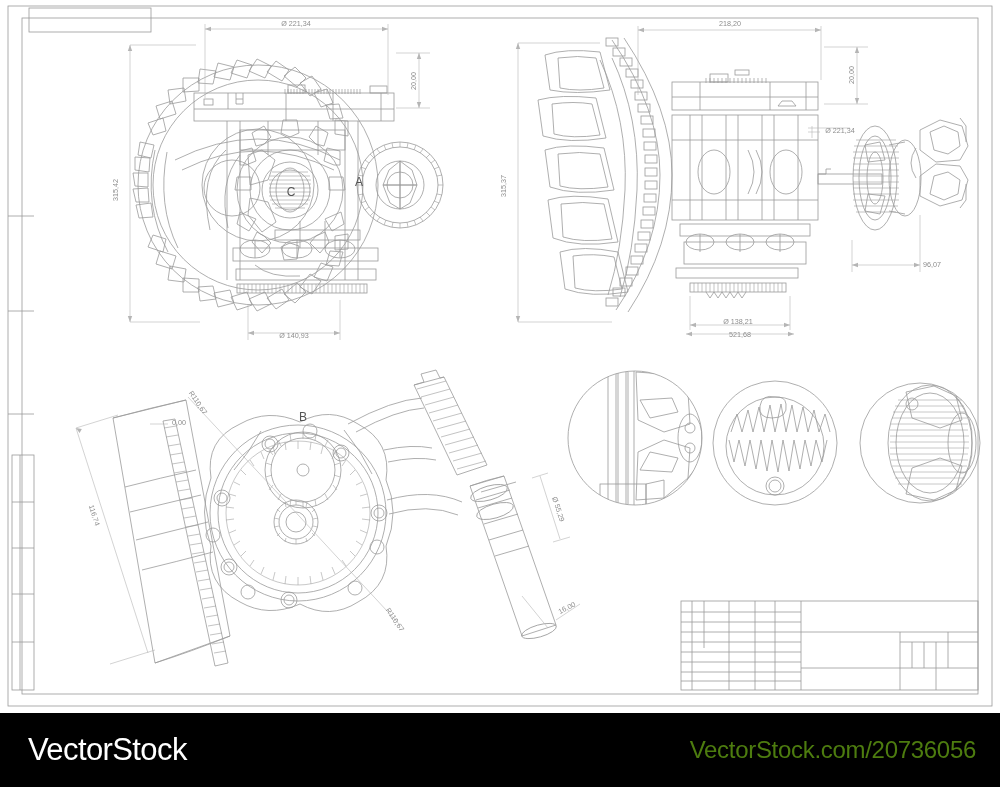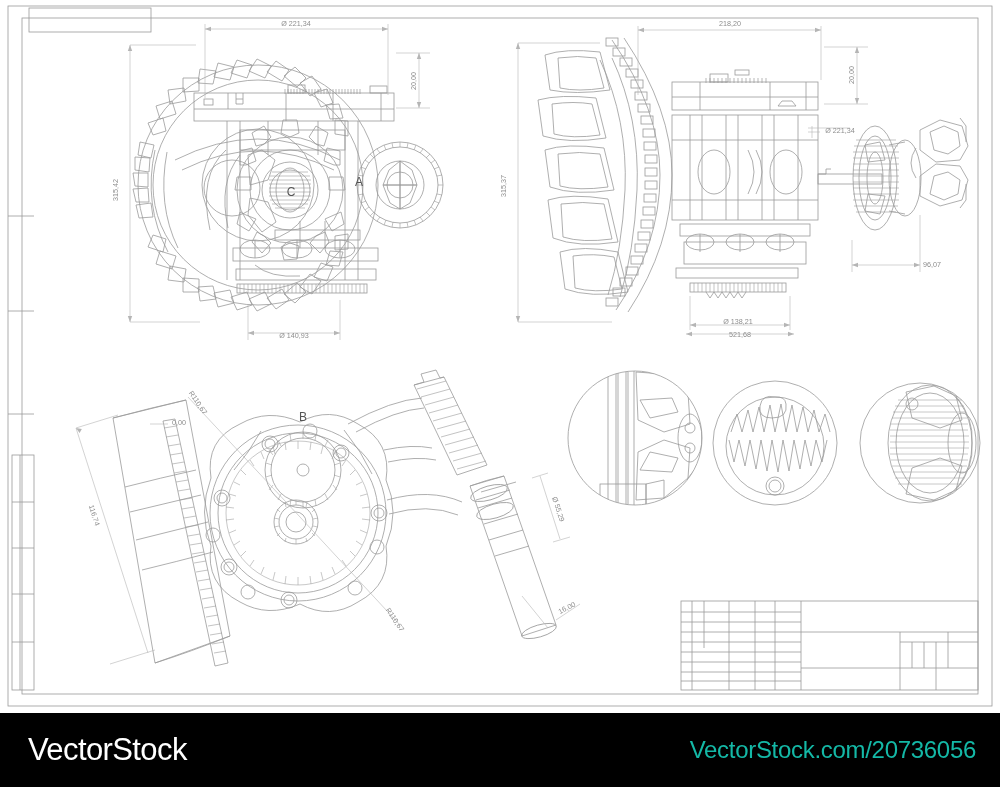--- a/index.html
+++ b/index.html
@@ -35,21 +35,21 @@
     font-size: 31px;
     font-weight: normal;
     letter-spacing: -0.6px;
     font-family: "Liberation Sans", sans-serif;
     white-space: nowrap;
   }
   #footer-url {
     position: absolute;
     right: 24px; top: 50%;
     transform: translateY(-50%);
-    color: #14b8a6;
+    color: #4d7c0f;
     font-size: 24px;
     letter-spacing: -0.3px;
     font-family: "Liberation Sans", sans-serif;
     white-space: nowrap;
   }
   svg.cad { position: absolute; left: 0; top: 0; display: block; }
   .dimtext {
     font-family: "Liberation Sans", sans-serif;
     font-size: 7.2px;
     fill: #8d8d8d;

